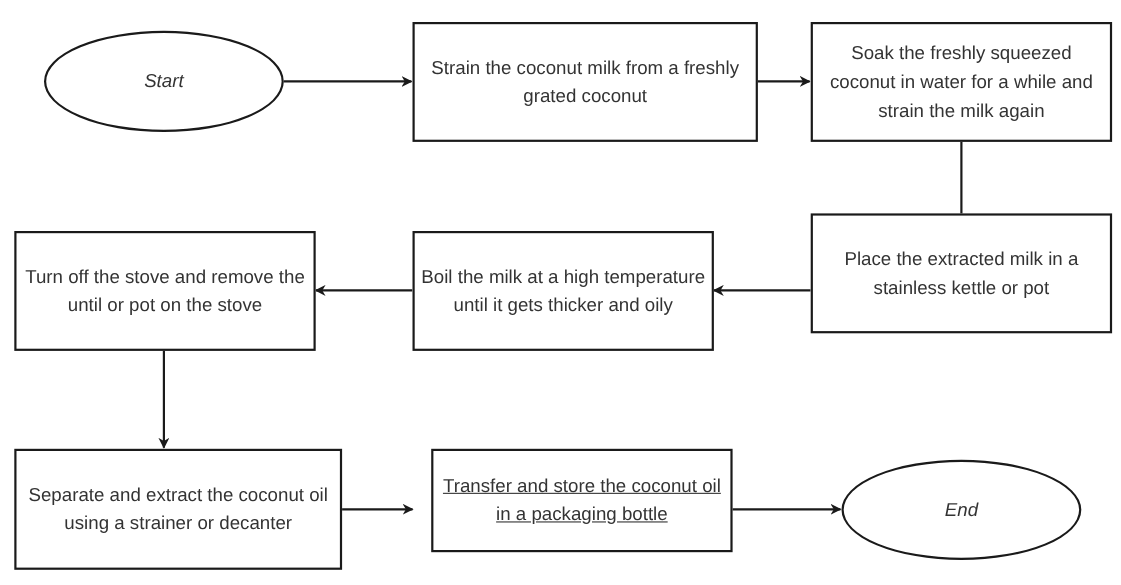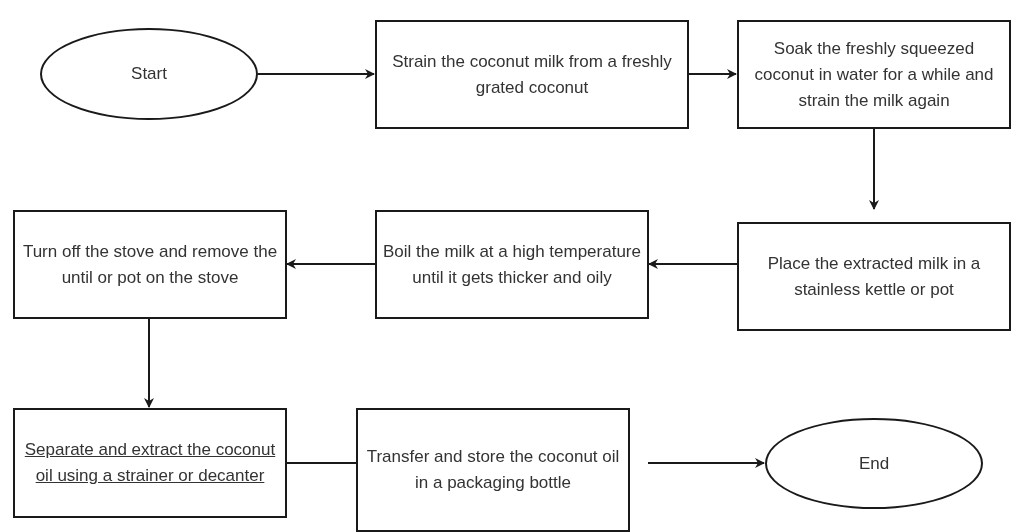--- a/index.html
+++ b/index.html
@@ -1,21 +1,21 @@
 <!DOCTYPE html>
 <html><head>
 <meta charset="utf-8">
 <style>
   html, body { margin:0; padding:0; background:#ffffff; }
   body { width:1019px; height:532px; position:relative; overflow:hidden; font-family:"Liberation Sans", sans-serif; }
   svg.edges { position:absolute; left:0; top:0; }
   .node { position:absolute; box-sizing:border-box; border:2px solid #1a1a1a; background:#fff;
           display:flex; align-items:center; justify-content:center; text-align:center;
           color:#333333; font-size:17px; line-height:26px; padding:0 6px; }
-  .ellipse { border-radius:50%; }
+  .ellipse { border-radius:50%;font-style:italic; }
 </style>
 </head>
 <body>
 
 <svg class="edges" width="1019" height="532">
   <defs>
     <marker id="arr" markerWidth="10" markerHeight="10" refX="9" refY="5" orient="auto" markerUnits="userSpaceOnUse">
       <path d="M0,0 L10,5 L0,10 L3,5 Z" fill="#1a1a1a"></path>
     </marker>
   </defs>
@@ -31,30 +31,30 @@
 
 <div class="node ellipse" style="left:40px;top:28px;width:218px;height:92px;">
   <span>Start</span>
 </div>
 <div class="node" style="left:375px;top:20px;width:314px;height:109px;">
   <span>Strain the coconut milk from a freshly grated coconut</span>
 </div>
 <div class="node" style="left:737px;top:20px;width:274px;height:109px;">
   <span>Soak the freshly squeezed coconut in water for a while and strain the milk again</span>
 </div>
-<div class="node" style="left:737px;top:222px;width:274px;height:109px;">
+<div class="node" style="left:737px;top:194px;width:274px;height:109px;">
   <span>Place the extracted milk in a stainless kettle or pot</span>
 </div>
 <div class="node" style="left:375px;top:210px;width:274px;height:109px;align-items:center;">
   <span>Boil the milk at a high temperature until it gets thicker and oily</span>
 </div>
 <div class="node" style="left:13px;top:210px;width:274px;height:109px;">
   <span>Turn off the stove and remove the until or pot on the stove</span>
 </div>
-<div class="node" style="left:13px;top:408px;width:274px;height:110px;text-decoration:underline;">
+<div class="node" style="left:13px;top:408px;width:298px;height:110px;">
   <span>Separate and extract the coconut oil using a strainer or decanter</span>
 </div>
-<div class="node" style="left:356px;top:408px;width:274px;height:124px;">
+<div class="node" style="left:392px;top:408px;width:274px;height:94px;text-decoration:underline;">
   <span>Transfer and store the coconut oil in a packaging bottle</span>
 </div>
 <div class="node ellipse" style="left:765px;top:418px;width:218px;height:91px;align-items:center;">
   <span>End</span>
 </div>
 
 </body></html>

